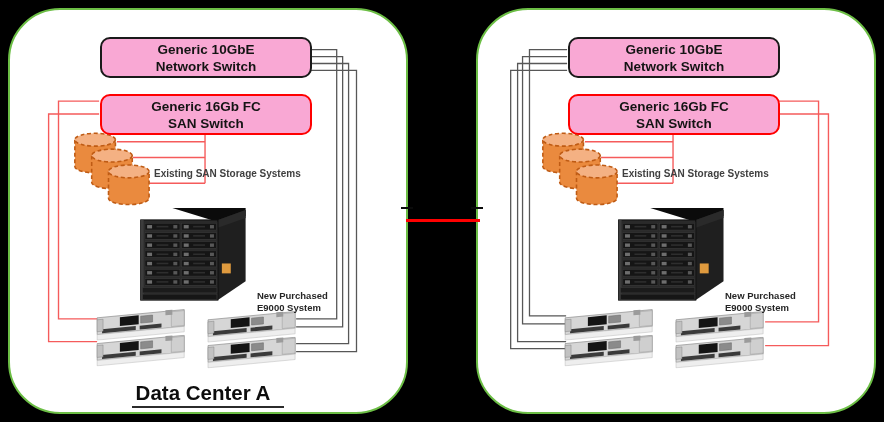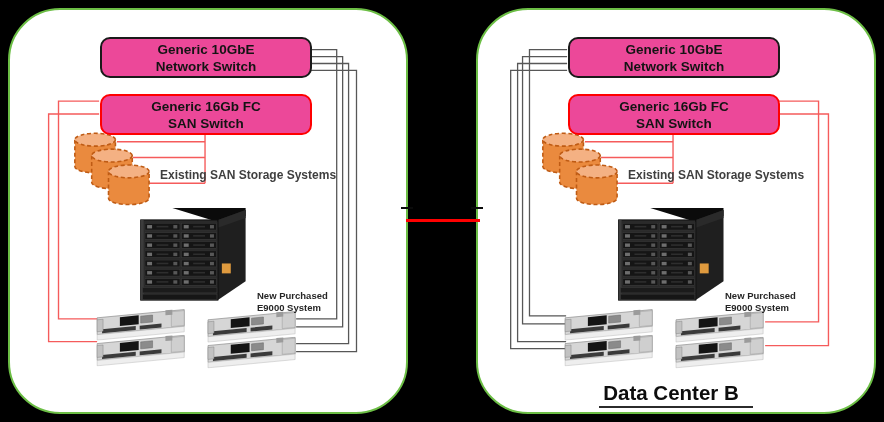--- a/index.html
+++ b/index.html
@@ -17,30 +17,30 @@
   }
   #dc-a { left:8px; } #dc-b { left:476px; }
 
   .dc-svg { position:absolute; left:0; top:0; width:100%; height:100%; }
 
   .net-line { fill:none; stroke:#575757; stroke-width:1.3; }
   .san-line { fill:none; stroke:#F55B5B; stroke-width:1.4; }
 
   .node-box {
     position:absolute; left:90px; width:212px; height:41px;
-    box-sizing:border-box; background:#ec4899; border-radius:10px;
+    box-sizing:border-box; background:#f9a8d4; border-radius:10px;
     text-align:center; font-weight:bold; font-size:13.5px;
     line-height:16.5px; padding-top:3px; color:#141414;
   }
   .node-box.network { top:27px; border:2.5px solid #1a1a1a; }
   .node-box.san     { top:84px; border:2.5px solid #FF0000; }
 
   .storage-label {
-    position:absolute; left:150px; top:158px;
-    font-size:12px; font-weight:600; color:#3f3f3f; white-space:nowrap;
+    position:absolute; left:144px; top:158px;
+    font-size:10px; font-weight:600; color:#3f3f3f; white-space:nowrap;
   }
   .server-label {
     position:absolute; left:247px; top:280px;
     font-size:9.5px; font-weight:600; color:#262626; line-height:11.5px;
     white-space:nowrap;
   }
   .dc-title { position:absolute; left:0; right:0; top:371px; text-align:center; }
   .dc-title span {
     display:inline-block; font-size:20.5px; font-weight:bold; color:#0d0d0d;
     border-bottom:2px solid #2b2b2b; padding:0 14px 1px 4px;
@@ -151,20 +151,23 @@
     </div>
     <div class="node-box san">
       <div>Generic 16Gb FC</div>
       <div>SAN Switch</div>
     </div>
     <div class="storage-label">Existing SAN Storage Systems</div>
     <div class="server-label">
       <div>New Purchased</div>
       <div>E9000  System</div>
     </div>
+    <div class="dc-title">
+      <span>Data Center A</span>
+    </div>
   </div>
 
   <div class="dc-panel" id="dc-b">
     <svg class="dc-svg" viewBox="0 0 400 406">
       <g>
         <path class="net-line" d="M90 40 H52 V309 H89"></path>
         <path class="net-line" d="M90 47 H45 V317 H89"></path>
         <path class="net-line" d="M90 54 H40 V335 H89"></path>
         <path class="net-line" d="M90 61 H33 V342 H89"></path>
       </g>
@@ -196,22 +199,19 @@
     </div>
     <div class="node-box san">
       <div>Generic 16Gb FC</div>
       <div>SAN Switch</div>
     </div>
     <div class="storage-label">Existing SAN Storage Systems</div>
     <div class="server-label">
       <div>New Purchased</div>
       <div>E9000  System</div>
     </div>
-    <div class="dc-title">
-      <span>Data Center B</span>
-    </div>
   </div>
 
   <div class="border-tick" id="tick-a"></div>
   <div class="border-tick" id="tick-b"></div>
   <div class="inter-link"></div>
 
 </div>
 
 </body></html>

